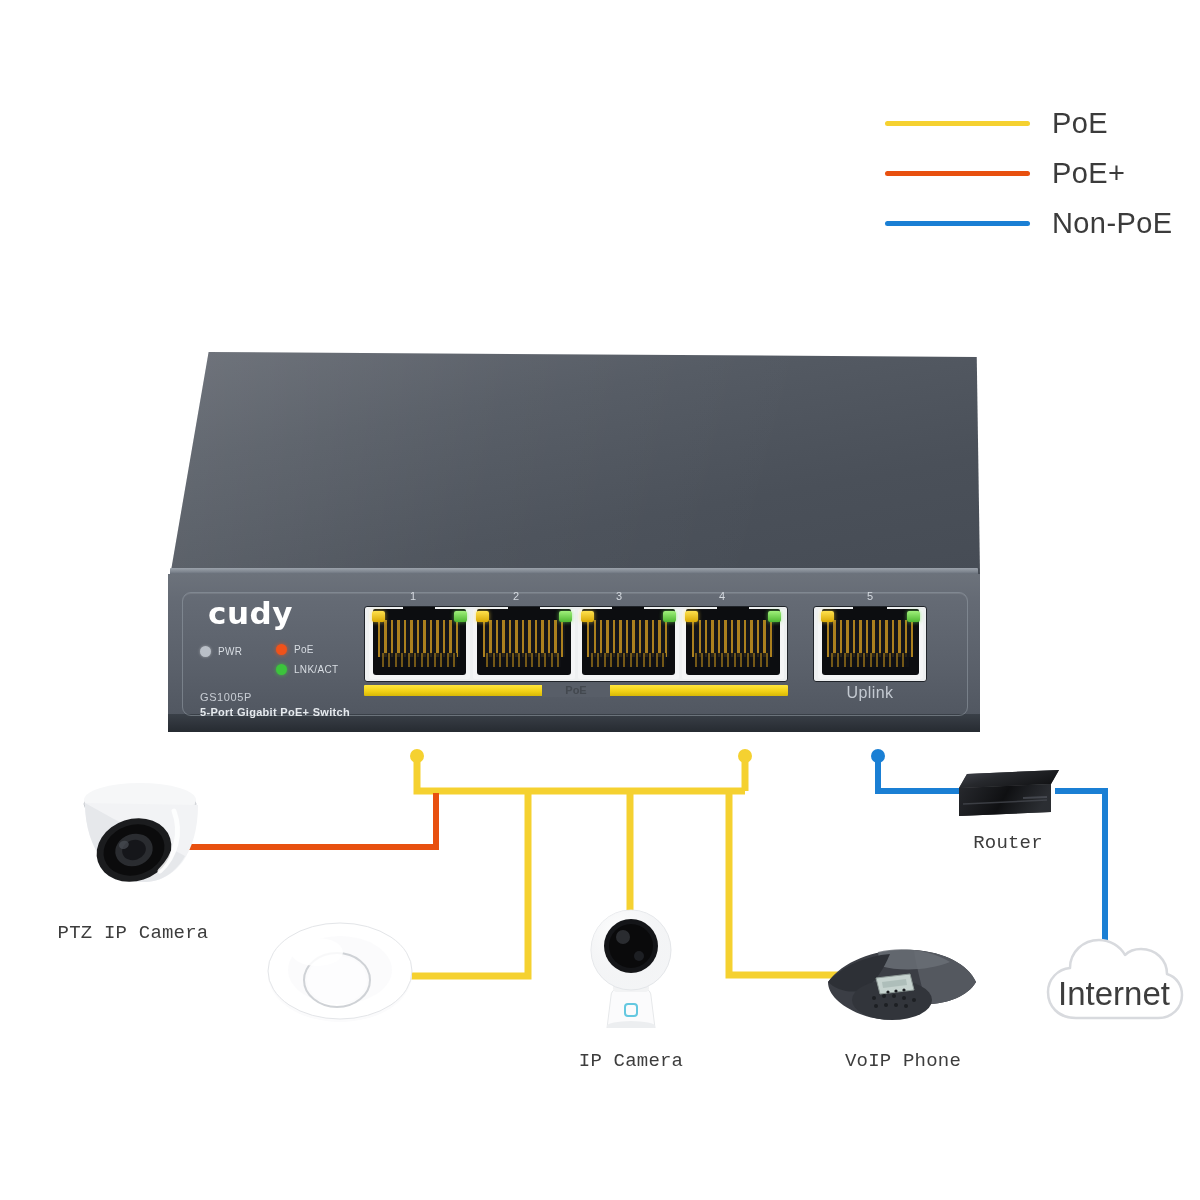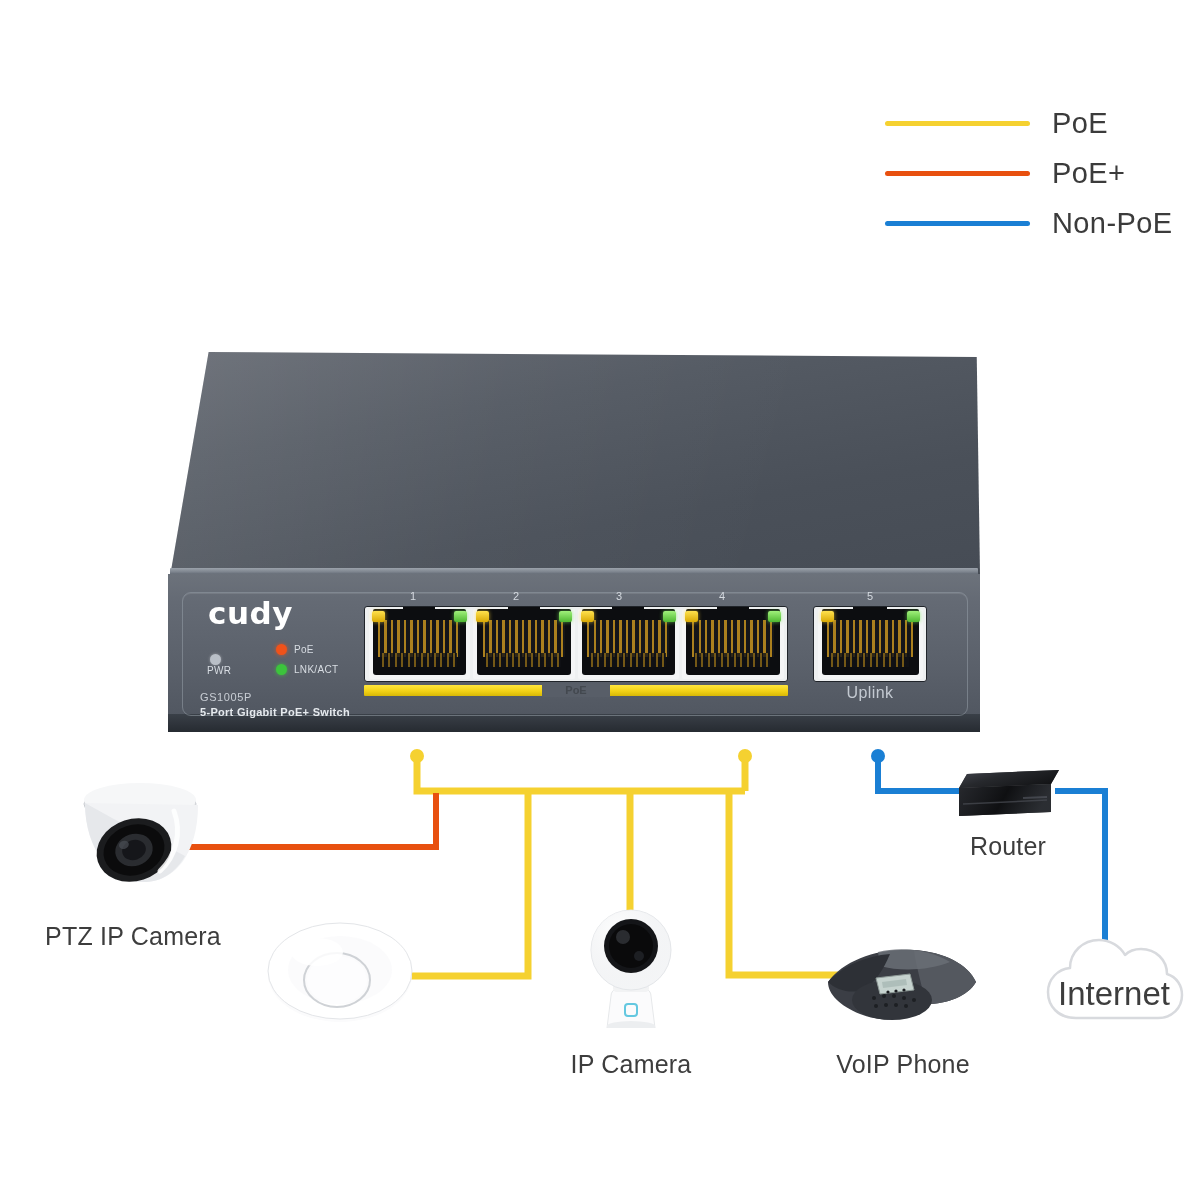--- a/index.html
+++ b/index.html
@@ -320,22 +320,22 @@
     left: 0; top: 0;
     width: 1200px;
     height: 1200px;
     pointer-events: none;
   }
 
   
   .device-label {
     position: absolute;
     color: #3d3d3d;
-    font-size: 25px;
-    font-family: Liberation Sans, sans-serif;
+    font-size: 19px;
+    font-family: Liberation Mono, monospace;
     letter-spacing: 0.2px;
     white-space: nowrap;
     text-align: center;
   }
 
   
   .device { position: absolute; }
 
   
   #ptz-camera { left: 52px; top: 778px; width: 175px; height: 115px; }
@@ -422,21 +422,21 @@
     <div id="switch-top"></div>
     <div id="switch-top-sheen"></div>
     <div id="switch-seam"></div>
     <div id="switch-front"></div>
     <div id="switch-front-bottom"></div>
     <div id="front-bezel"></div>
 
     <div id="brand">cudy</div>
 
     <div id="led-block">
-      <div class="led-item" style="left:0px; top:12px;flex-direction:column;">
+      <div class="led-item" style="left:0px; top:2px;">
         <span class="led-dot pwr"></span>
         <span class="led-text">PWR</span>
       </div>
       <div class="led-item" style="left:76px; top:0px;">
         <span class="led-dot poe"></span>
         <span class="led-text">PoE</span>
       </div>
       <div class="led-item" style="left:76px; top:20px;">
         <span class="led-dot lnk"></span>
         <span class="led-text">LNK/ACT</span>

